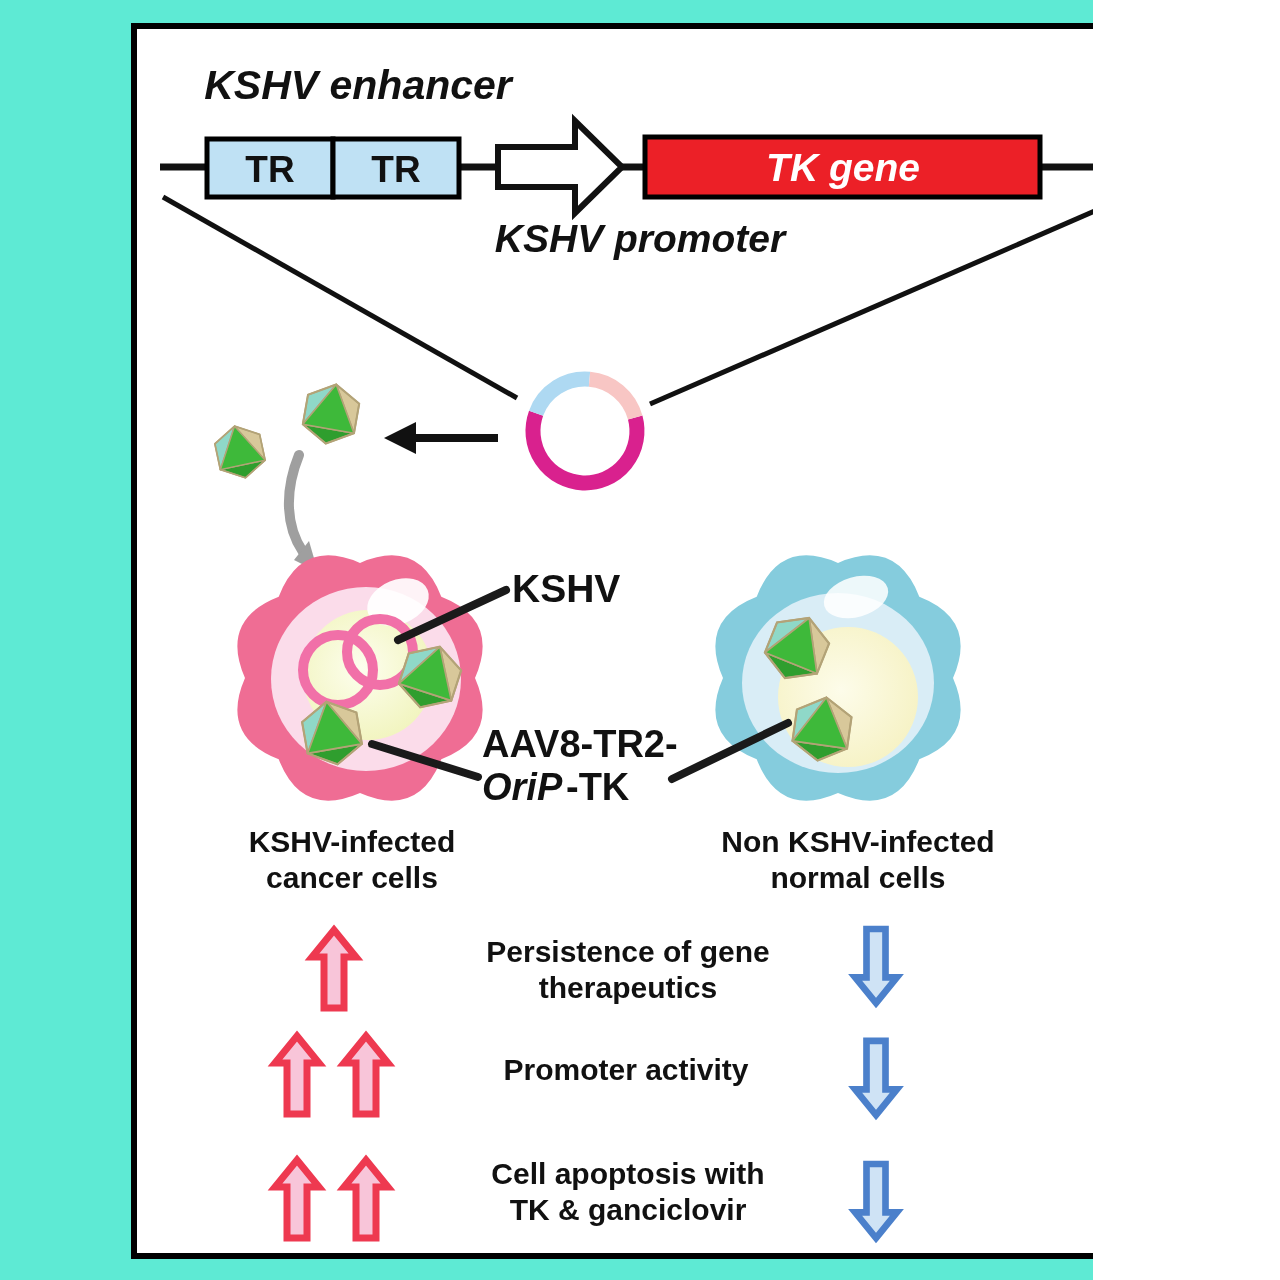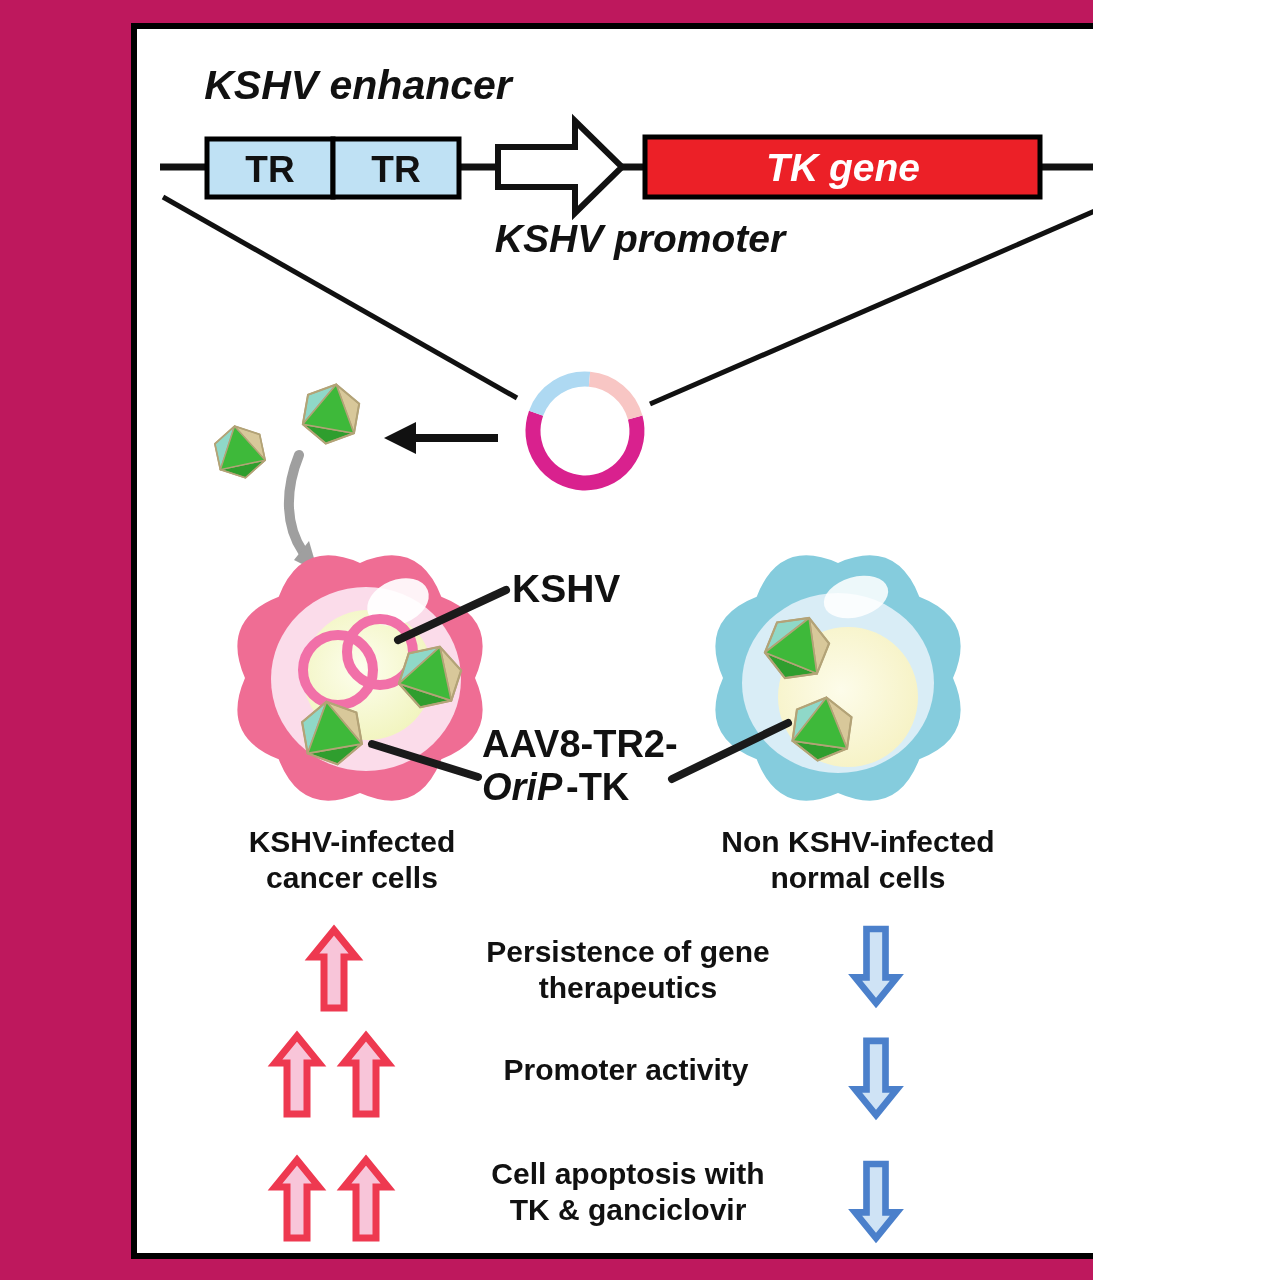--- a/index.html
+++ b/index.html
@@ -1,16 +1,16 @@
 <!DOCTYPE html>
 <html><head>
 <meta charset="utf-8">
 <style>
   html,body { margin:0; padding:0; background:#ffffff; }
-  #stage { position:relative; width:1093px; height:1280px; background:#be185d; overflow:hidden; }
+  #stage { position:relative; width:1093px; height:1280px; background:#5eead4; overflow:hidden; }
   svg { display:block; }
   .txt { font-family:"Liberation Sans","DejaVu Sans",sans-serif; font-weight:bold; fill:#111111; }
   .it  { font-style:italic; }
   .white { fill:#ffffff; }
   .blackline { stroke:#111111; fill:none; }
   .labelline { stroke:#1a1a1a; stroke-width:8; fill:none; stroke-linecap:round; }
   .up-arrow   { stroke:#ee3950; stroke-width:7; stroke-linejoin:miter; }
   .down-arrow { stroke:#4b80cb; stroke-width:7; stroke-linejoin:miter; }
   .aav-face { stroke:#b3a377; stroke-width:1.6; stroke-linejoin:round; }
 </style>

